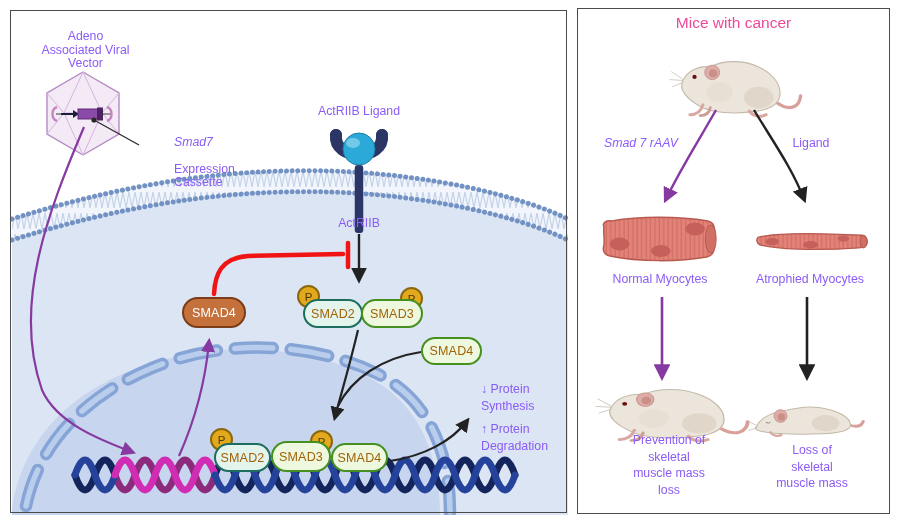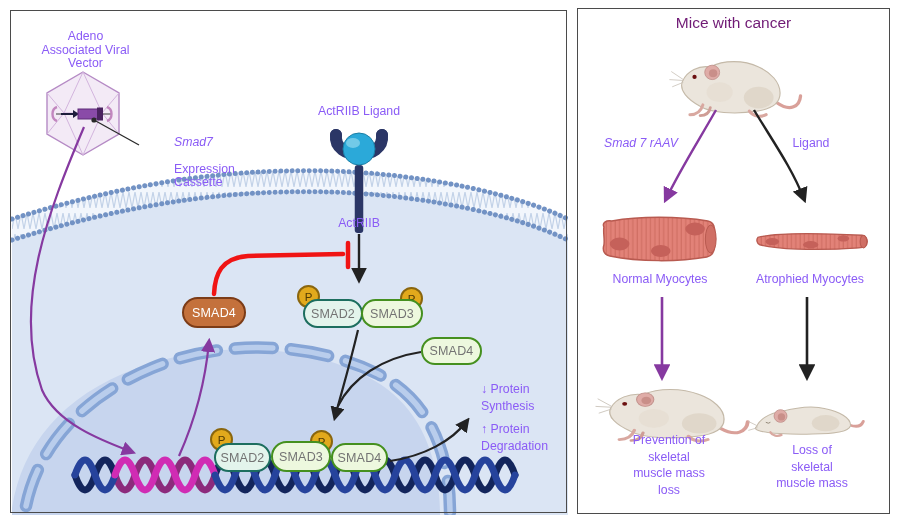--- a/index.html
+++ b/index.html
@@ -4,28 +4,28 @@
 <style>
   html,body{margin:0;padding:0;background:#fff;}
   #stage{position:relative;width:900px;height:525px;background:#fff;overflow:hidden;
          font-family:"Liberation Sans",sans-serif;}
   .panel{position:absolute;border:1.5px solid #4b4b4b;background:transparent;box-sizing:border-box;}
   #diagram-svg{position:absolute;left:0;top:0;}
   .lbl{position:absolute;font-size:12.3px;line-height:13.5px;color:#8b5cf6;
        text-align:center;white-space:pre-line;}
   .pill{position:absolute;display:flex;align-items:center;justify-content:center;
         border-radius:16px;border:2px solid;font-size:12.5px;letter-spacing:.2px;
-        color:#737373;box-sizing:border-box;background:#fff;}
+        color:#a16207;box-sizing:border-box;background:#fff;}
   .teal{background:#e3f4ec;border-color:#1d6e5f;}
   .green{background:#edf8de;border-color:#45901f;}
   .orange{background:#c4713c;border-color:#7c3c17;color:#fff;}
   .pbadge{position:absolute;width:23px;height:23px;border-radius:50%;background:#e2a91c;
           border:2px solid #8a660e;color:#503a04;display:flex;align-items:center;
           justify-content:center;font-size:11.5px;box-sizing:border-box;}
-  .title{position:absolute;font-size:15.5px;color:#701a75;text-align:center;}
+  .title{position:absolute;font-size:15.5px;color:#ec4899;text-align:center;}
   .italic{font-style:italic;}
 </style>
 </head>
 <body>
 
 <div id="stage">
 
 <svg id="diagram-svg" width="900" height="525" viewBox="0 0 900 525">
   <defs>
     <clipPath id="clipL">

